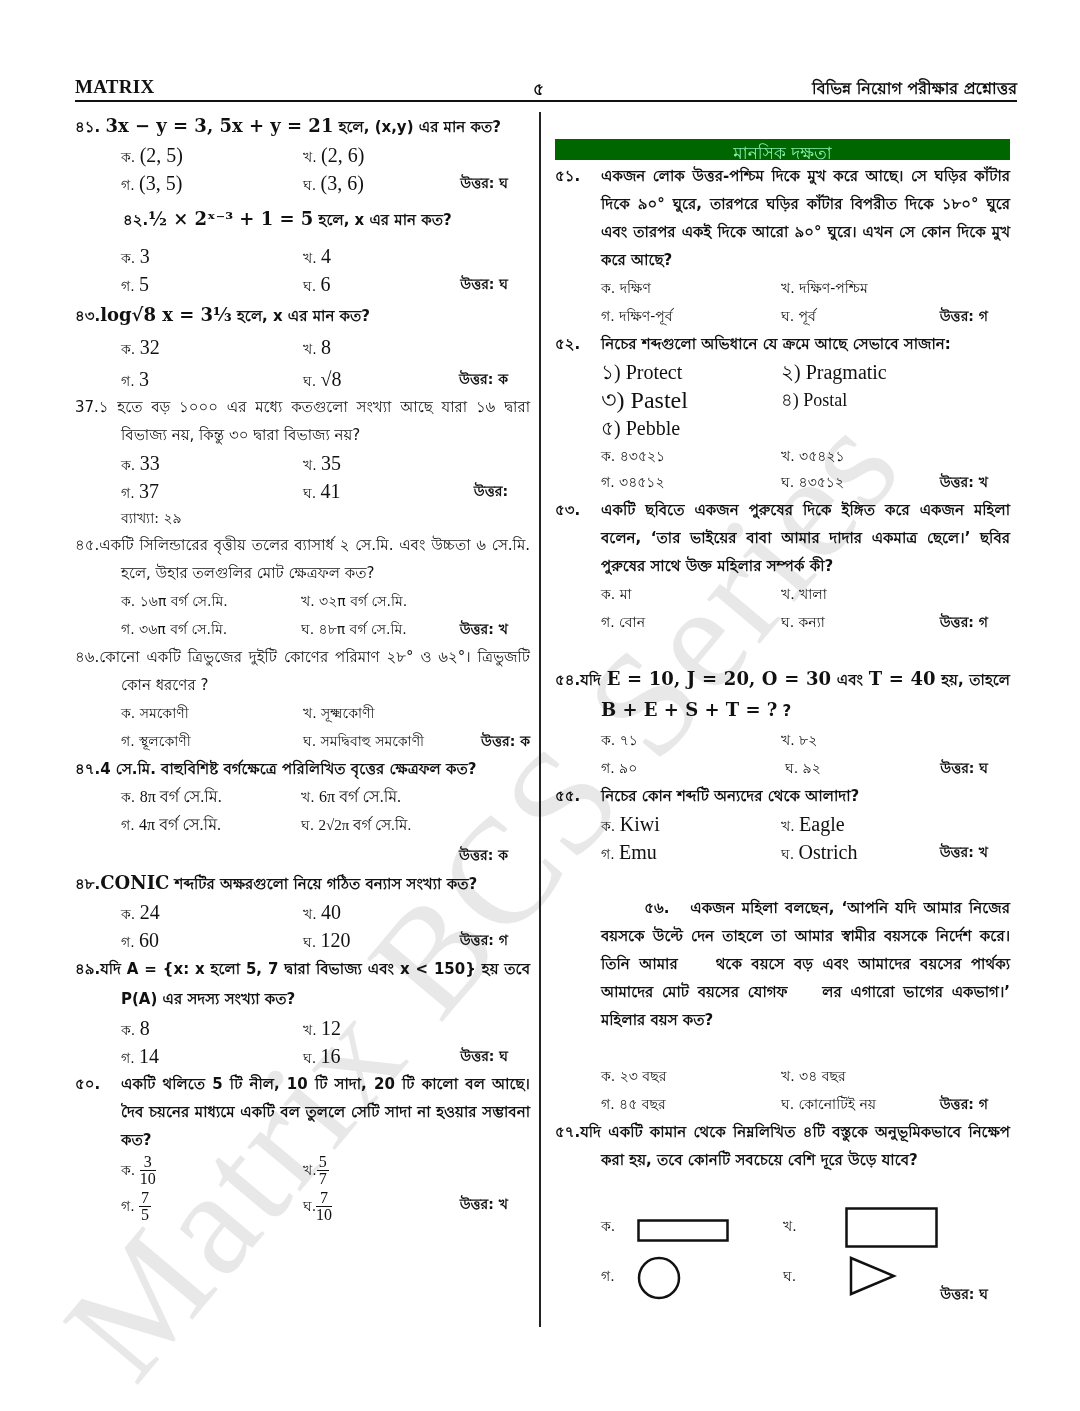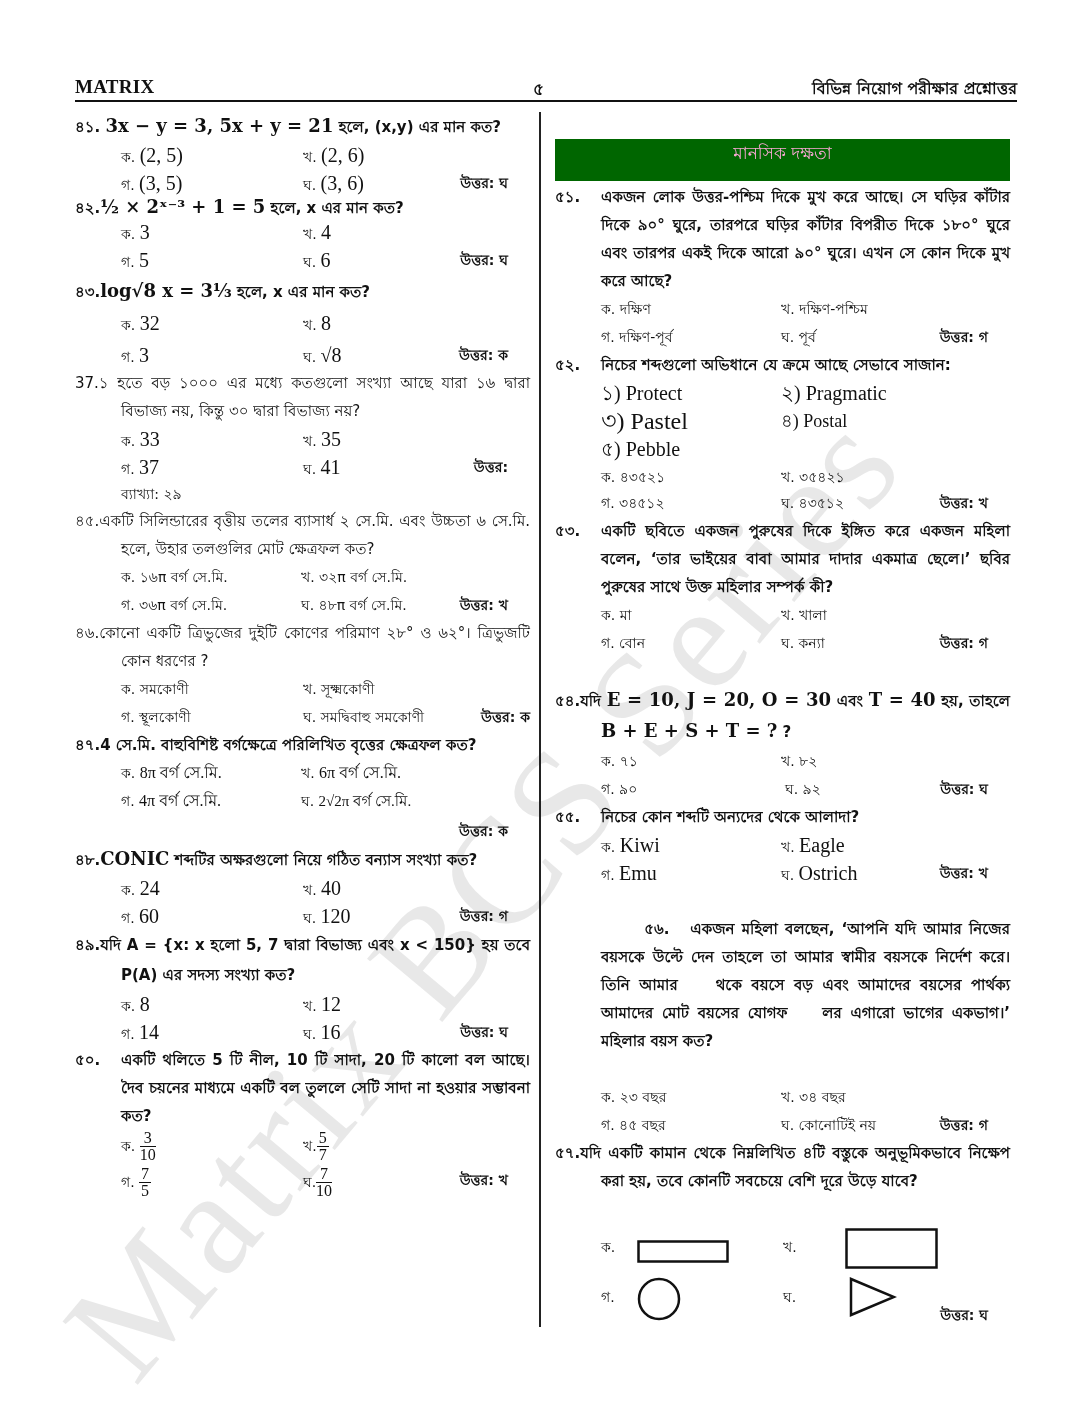--- a/index.html
+++ b/index.html
@@ -6,21 +6,21 @@
   body{width:1080px;height:1411px;position:relative;overflow:hidden;
        font-family:"Liberation Serif","DejaVu Serif",serif;color:#111;}
   .header{position:absolute;left:75px;right:63px;top:76px;height:24px;border-bottom:2px solid #111;}
   .hdr-left{position:absolute;left:0;top:0;font-weight:bold;font-size:19px;letter-spacing:0.3px;}
   .hdr-center{position:absolute;left:458px;top:0;font-size:17px;font-weight:bold;}
   .hdr-right{position:absolute;right:0;top:0;font-size:16px;font-weight:bold;font-family:"DejaVu Sans",sans-serif;}
   .divider{position:absolute;left:539px;top:112px;width:2px;height:1215px;background:#222;}
   .col{position:absolute;top:112px;}
   .col-left{left:75px;width:455px;}
   .col-right{left:555px;width:455px;}
-  .section-title{background:#006600;color:#f9a8d4;text-align:center;font-size:17px;height:42px;line-height:29px;
+  .section-title{background:#006600;color:#86efac;text-align:center;font-size:17px;height:21px;line-height:29px;
        font-family:"DejaVu Sans",sans-serif;margin-top:27px;margin-bottom:2px;}
   .q{position:relative;}
   .qtext{font-size:15px;line-height:28px;font-weight:bold;font-family:"DejaVu Sans",sans-serif;
        padding-left:46px;text-indent:-46px;text-align:justify;}
   .qnum{display:inline-block;width:46px;text-indent:0;}
   .qnum.tight{width:auto;}
   .math{font-family:"DejaVu Serif",serif;font-weight:bold;font-size:18px;}
   .row{position:relative;height:28px;font-size:14px;font-family:"DejaVu Sans",sans-serif;}
   .opt{position:absolute;top:0;line-height:28px;white-space:nowrap;}
   .opt .lbl{font-size:14px;}
@@ -62,21 +62,21 @@
       <span class="opt o2"><span class="lbl">খ.</span> <span class="val">(2, 6)</span></span>
       </div>
     <div class="row">
         <span class="opt o1"><span class="lbl">গ.</span> <span class="val">(3, 5)</span></span>
       <span class="opt o2"><span class="lbl">ঘ.</span> <span class="val">(3, 6)</span></span>
       <span class="ans">উত্তর: ঘ</span>
       </div>
   </div>
 
   <div class="q">
-    <div class="qtext" style="line-height:20px;">
+    <div class="qtext" style="line-height:44px;margin-left:48px;">
       <span class="qnum tight">৪২.</span><span class="math">½ × 2ˣ⁻³ + 1 = 5</span><span> হলে, x এর মান কত?</span>
     </div>
     <div class="row">
         <span class="opt o1"><span class="lbl">ক.</span> <span class="val">3</span></span>
       <span class="opt o2"><span class="lbl">খ.</span> <span class="val">4</span></span>
       </div>
     <div class="row">
         <span class="opt o1"><span class="lbl">গ.</span> <span class="val">5</span></span>
       <span class="opt o2"><span class="lbl">ঘ.</span> <span class="val">6</span></span>
       <span class="ans">উত্তর: ঘ</span>

